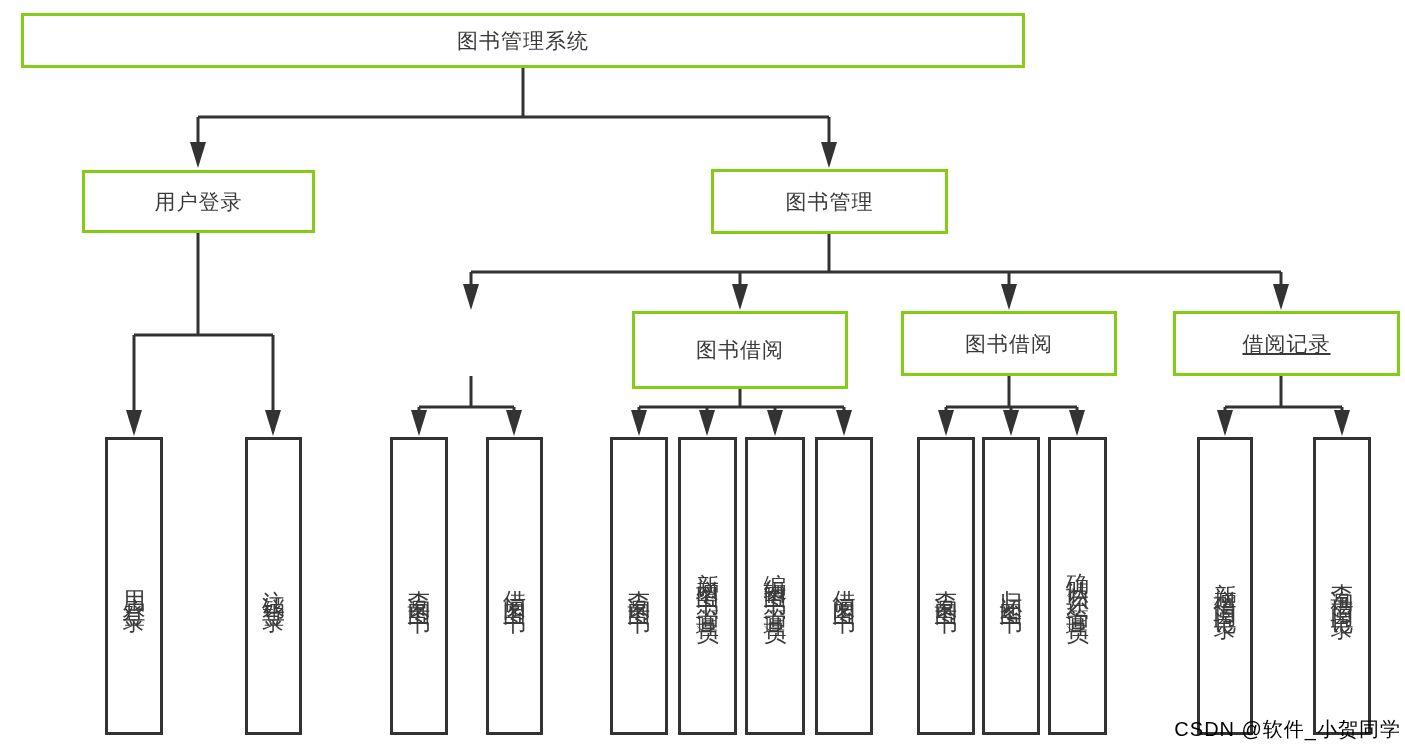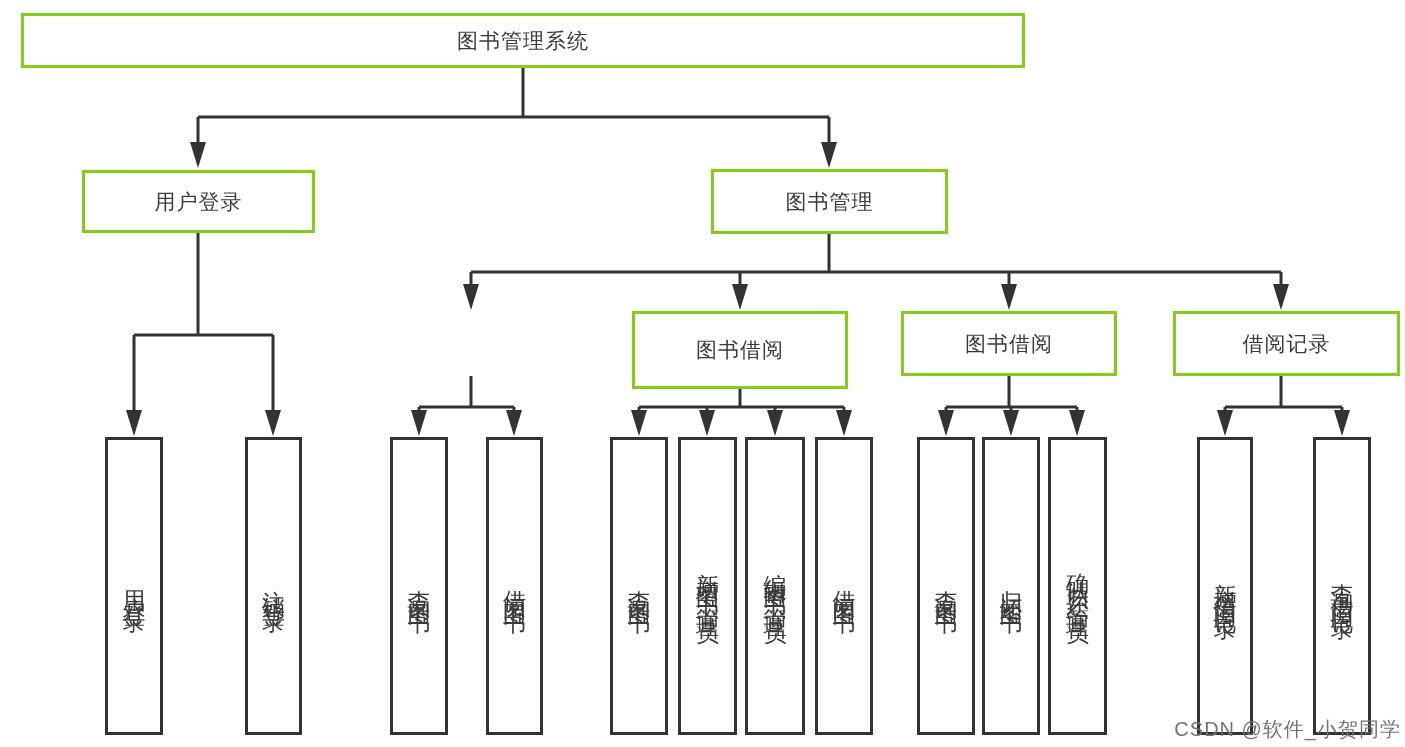--- a/index.html
+++ b/index.html
@@ -34,21 +34,21 @@
     text-orientation:mixed;
     font-size:23px;
     letter-spacing:7px;
     line-height:1;
     color:#3a3a3a;
   }
   .watermark{
     position:absolute;
     right:4px;bottom:4px;
     font-size:20px;
-    color:#737373;
+    color:#000000;
     letter-spacing:1px;
     white-space:nowrap;
   }
 </style>
 </head>
 <body>
 
 <div id="stage">
 
   <svg id="wires" viewBox="0 0 1405 747" xmlns="http://www.w3.org/2000/svg">
@@ -104,21 +104,21 @@
   <div class="hnode" style="left:711px;top:169px;width:237px;height:65px;font-family:Liberation Serif, serif;">
     <span>图书管理</span>
   </div>
 
   <div class="hnode" style="left:632px;top:311px;width:216px;height:78px;">
     <span>图书借阅</span>
   </div>
   <div class="hnode" style="left:901px;top:311px;width:216px;height:65px;">
     <span>图书借阅</span>
   </div>
-  <div class="hnode" style="left:1173px;top:311px;width:227px;height:65px;">
+  <div class="hnode" style="left:1173px;top:311px;width:227px;height:65px;text-decoration:underline;">
     <span>借阅记录</span>
   </div>
 
   <div class="leaf" style="left:105px;width:58px;">
     <span>用户登录</span>
   </div>
   <div class="leaf" style="left:245px;width:57px;">
     <span>注销登录</span>
   </div>
 

